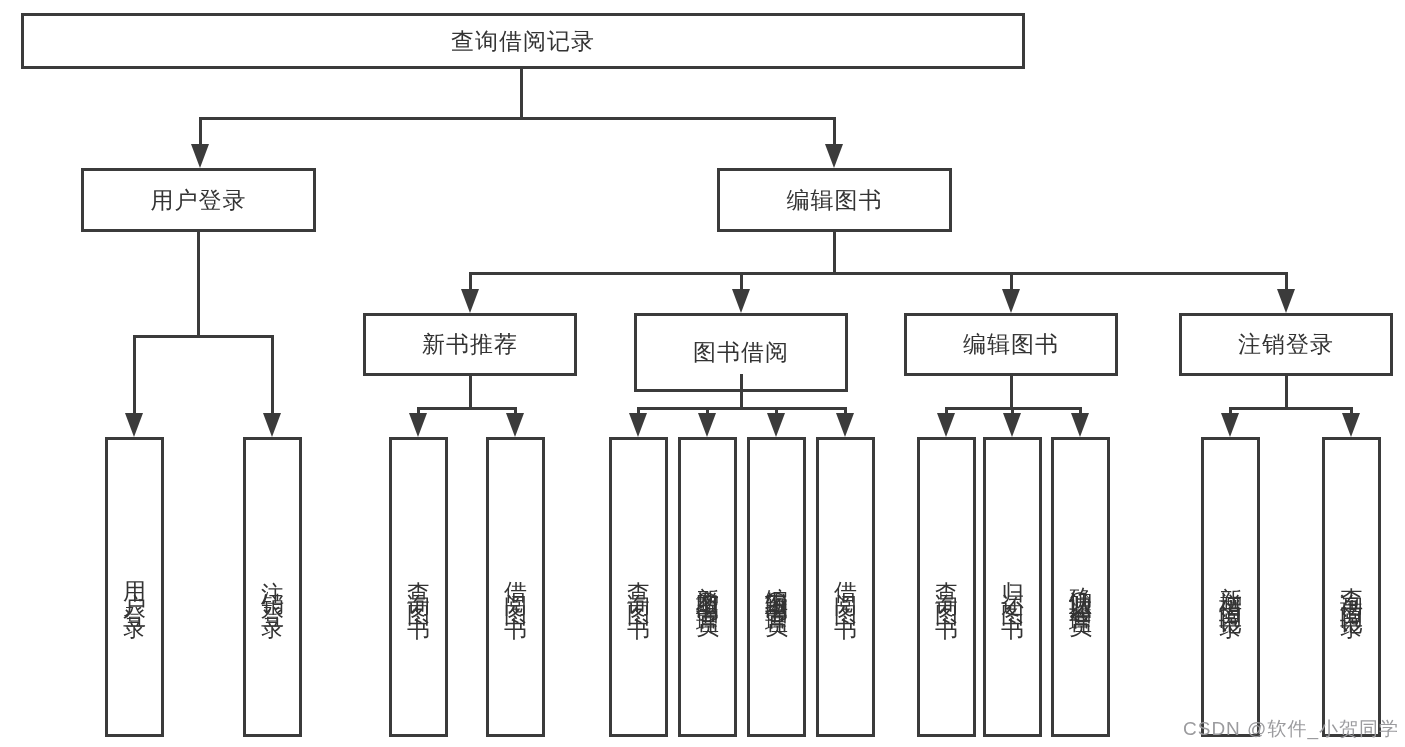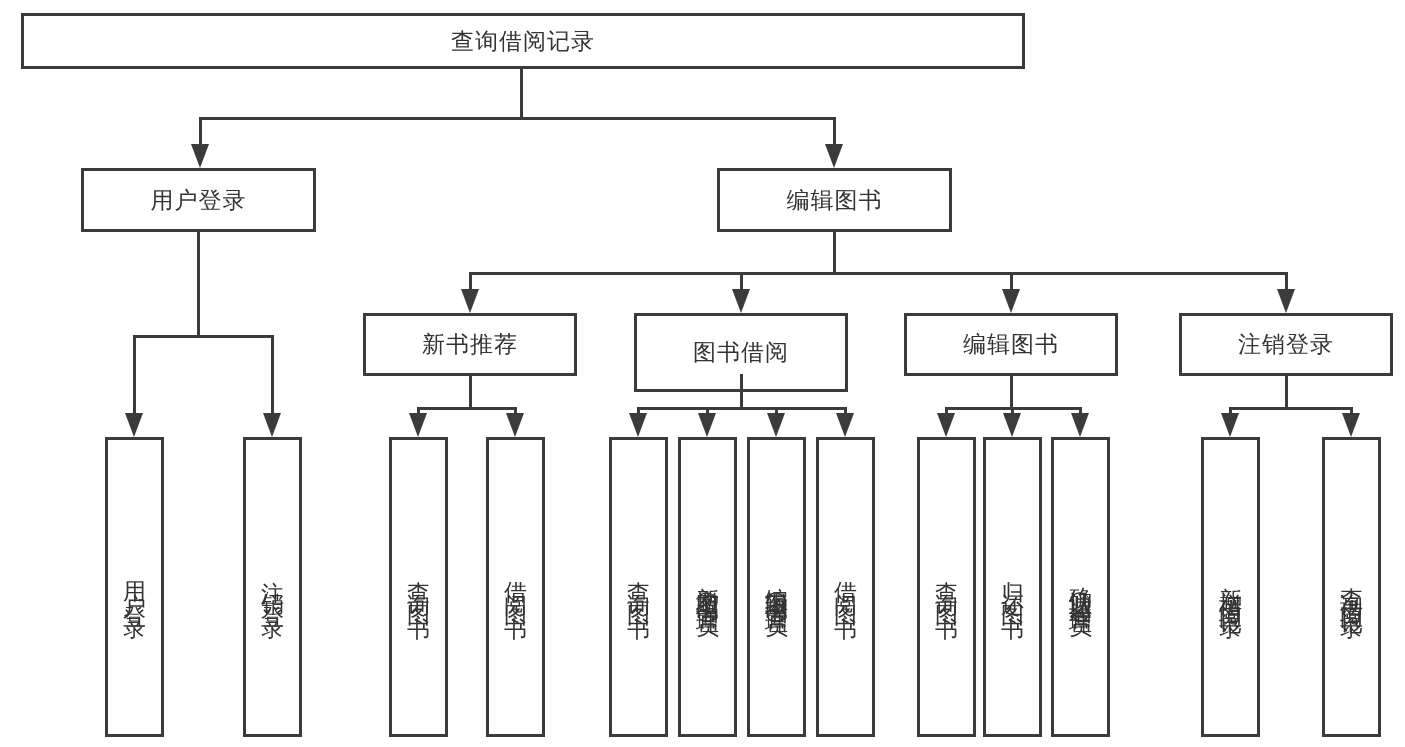--- a/index.html
+++ b/index.html
@@ -184,14 +184,15 @@
   <div class="vl" style="left:1079px;top:407px;height:6px;"></div>
   <div class="ar" style="left:1071px;top:413px;"></div>
 
   <div class="vl" style="left:1285px;top:374px;height:33px;"></div>
   <div class="hl" style="left:1229px;top:407px;width:124px;"></div>
   <div class="vl" style="left:1229px;top:407px;height:6px;"></div>
   <div class="ar" style="left:1221px;top:413px;"></div>
   <div class="vl" style="left:1350px;top:407px;height:6px;"></div>
   <div class="ar" style="left:1342px;top:413px;"></div>
 
+  <div class="watermark">CSDN @软件_小贺同学</div>
 
 </div>
 
 </body></html>

